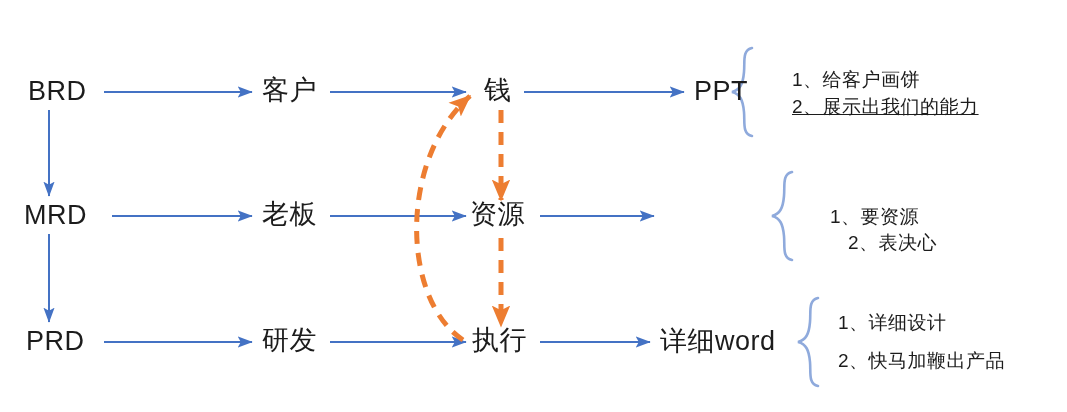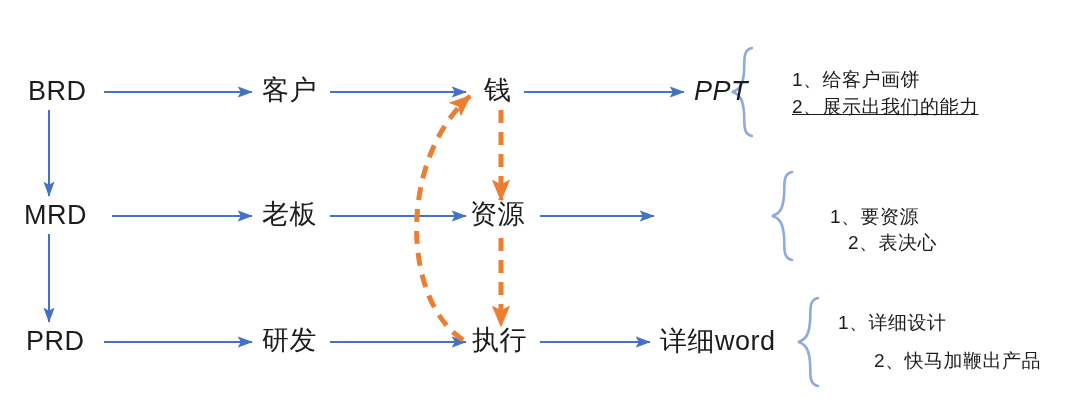--- a/index.html
+++ b/index.html
@@ -90,30 +90,30 @@
              C740,94 743,100 744,112 C745,122 742,134 752,136" fill="none" stroke="#8FAADC" stroke-width="2.6" stroke-linecap="round"></path>
     <path d="M792,172 C782,174 785,186 784,196 C783,208 780,214 772,216
              C780,218 783,224 784,236 C785,246 782,258 792,260" fill="none" stroke="#8FAADC" stroke-width="2.6" stroke-linecap="round"></path>
     <path d="M818,298 C808,300 811,312 810,322 C809,334 806,340 798,342
              C806,344 809,350 810,362 C811,372 808,384 818,386" fill="none" stroke="#8FAADC" stroke-width="2.6" stroke-linecap="round"></path>
   </svg>
 
   <div class="node" style="left:28px; top:78px;">BRD</div>
   <div class="node" style="left:262px; top:77px;">客户</div>
   <div class="node" style="left:484px; top:77px;">钱</div>
-  <div class="node" style="left:694px; top:78px;font-style:italic;">PPT</div>
+  <div class="node" style="left:694px; top:78px;">PPT</div>
   <div class="ann" style="left:792px; top:59px;margin-top:11px;">1、给客户画饼</div>
   <div class="ann" style="left:792px; top:97px;text-decoration:underline;">2、展示出我们的能力</div>
 
   <div class="node" style="left:24px; top:202px;">MRD</div>
   <div class="node" style="left:262px; top:201px;">老板</div>
   <div class="node" style="left:470px; top:201px;text-align:center;">资源</div>
   <div class="ann" style="left:830px; top:195px;margin-top:12px;">1、要资源</div>
   <div class="ann" style="left:848px; top:233px;">2、表决心</div>
 
   <div class="node" style="left:26px; top:328px;">PRD</div>
   <div class="node" style="left:262px; top:327px;">研发</div>
   <div class="node" style="left:472px; top:327px;">执行</div>
   <div class="node" style="left:660px; top:328px;">详细word</div>
   <div class="ann" style="left:838px; top:313px;">1、详细设计</div>
-  <div class="ann" style="left:838px; top:351px;margin-left:36px;">2、快马加鞭出产品</div>
+  <div class="ann" style="left:838px; top:351px;">2、快马加鞭出产品</div>
 
 </div>
 
 </body></html>

